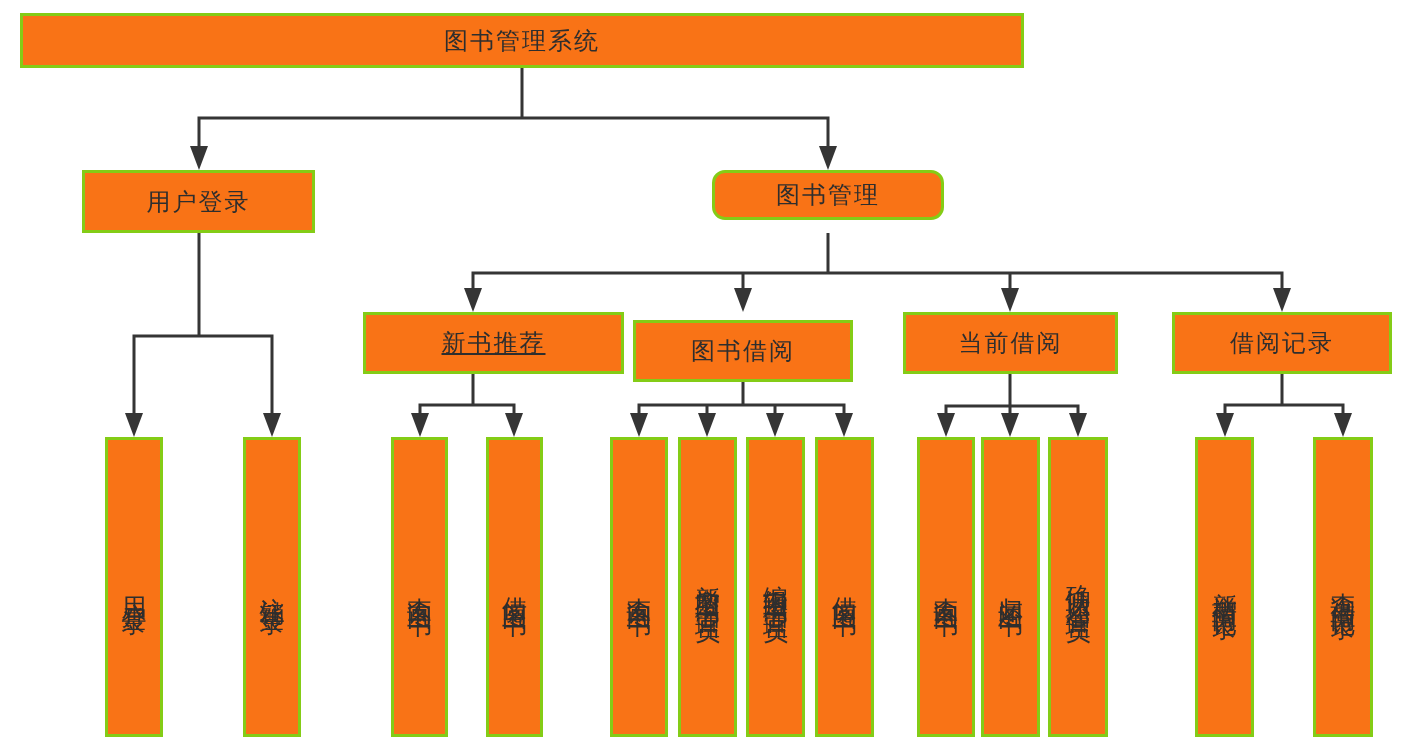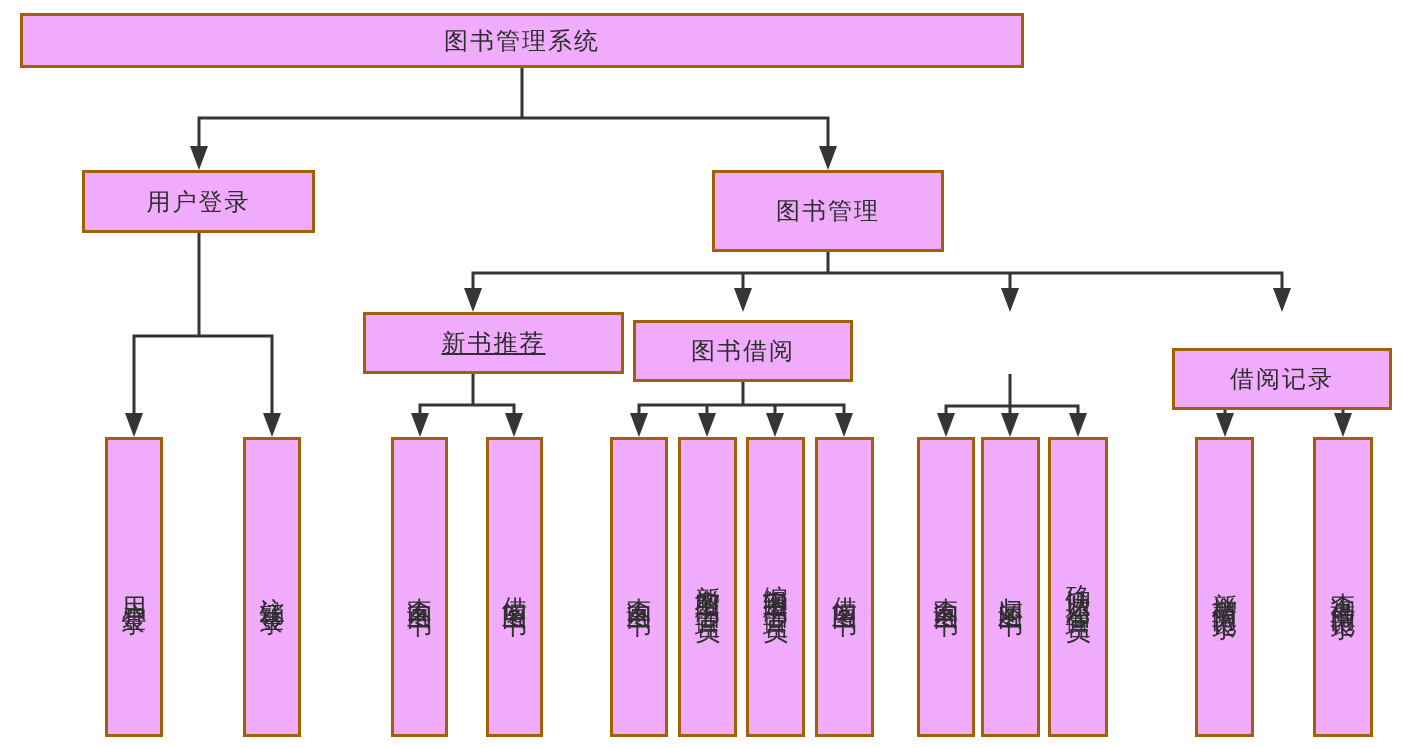--- a/index.html
+++ b/index.html
@@ -17,22 +17,22 @@
   }
   #connectors {
     position: absolute;
     left: 0; top: 0;
     width: 1405px;
     height: 747px;
   }
   .node {
     position: absolute;
     box-sizing: border-box;
-    background: #f0abfc;
-    border: 3px solid #a16207;
+    background: #f97316;
+    border: 3px solid #84cc16;
     color: #2e2e2e;
     display: flex;
     align-items: center;
     justify-content: center;
     text-align: center;
   }
   .hnode {
     font-size: 24px;
     letter-spacing: 2px;
     white-space: nowrap;
@@ -99,25 +99,26 @@
       <polygon points="1001,413 1019,413 1010,437"></polygon>
       <polygon points="1069,413 1087,413 1078,437"></polygon>
       <polygon points="1216,413 1234,413 1225,437"></polygon>
       <polygon points="1334,413 1352,413 1343,437"></polygon>
     </g>
   </svg>
 
   <div class="node hnode" style="left:20px; top:13px; width:1004px; height:55px;">图书管理系统</div>
 
   <div class="node hnode" style="left:82px; top:170px; width:233px; height:63px;">用户登录</div>
-  <div class="node hnode" style="left:712px; top:170px; width:232px; height:82px;">图书管理</div>
+  <div class="node hnode" style="left:712px; top:170px; width:232px; height:50px;border-radius:13px;">图书管理</div>
 
   <div class="node hnode" style="left:363px; top:312px; width:261px; height:62px;text-decoration:underline;">新书推荐</div>
   <div class="node hnode" style="left:633px; top:320px; width:220px; height:62px;">图书借阅</div>
-  <div class="node hnode" style="left:1172px; top:312px; width:220px; height:62px;margin-top:36px;">借阅记录</div>
+  <div class="node hnode" style="left:903px; top:312px; width:215px; height:62px;">当前借阅</div>
+  <div class="node hnode" style="left:1172px; top:312px; width:220px; height:62px;">借阅记录</div>
 
   <div class="node vnode" style="left:105px; top:437px; width:58px; height:300px;">
     <span>用户登录</span>
   </div>
   <div class="node vnode" style="left:243px; top:437px; width:58px; height:300px;">
     <span>注销登录</span>
   </div>
 
   <div class="node vnode" style="left:391px; top:437px; width:57px; height:300px;">
     <span>查询图书</span>

